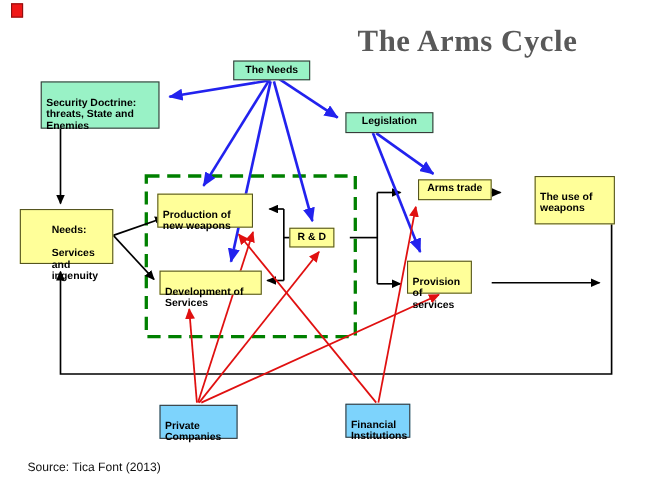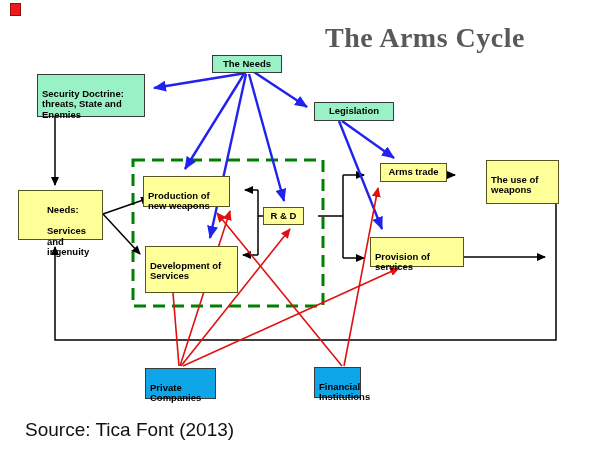--- a/index.html
+++ b/index.html
@@ -9,47 +9,47 @@
   }
   #diagram-lines{position:absolute;left:0;top:0;width:600px;height:450px;}
   .box{
     position:absolute;box-sizing:border-box;
     border:1.4px solid #3a3a3a;
     font:bold 9.5px/1.12 "Liberation Sans",sans-serif;
     color:#000;white-space:pre-line;padding:3px 4px;
   }
   .green{background:#99F2C6;}
   .yellow{background:#FFFF99;border-color:#55551f;}
-  .pink{background:#0ea5e9;}
+  .pink{background:#7dd3fc;}
   .vcenter{display:flex;align-items:center;justify-content:center;padding:0 2px;text-align:center;}
   .marker-rect{
     position:absolute;left:10px;top:3px;width:9px;height:11px;
     background:#f01818;border:1px solid #8f1010;
   }
   .title{
     position:absolute;left:305px;top:22px;width:240px;text-align:center;
     font-family:"Liberation Serif",serif;font-weight:bold;font-size:28px;color:#595959;
     letter-spacing:0.5px;
   }
   .source{
-    position:absolute;left:25px;top:419px;font-size:19px;color:#111;
+    position:absolute;left:25px;top:419px;font-size:11px;color:#111;
   }
   
   #n-state{left:212px;top:55px;width:70px;height:18px;}
   #n-security{left:37px;top:74px;width:108px;height:43px;}
   #n-legislation{left:314px;top:102px;width:80px;height:19px;}
   #n-needs{left:18px;top:190px;width:85px;height:50px;padding-left:28px;}
   #n-production{left:143px;top:176px;width:87px;height:31px;}
   #n-rd{left:263px;top:207px;width:41px;height:18px;}
-  #n-development{left:145px;top:246px;width:93px;height:47px;}
+  #n-development{left:145px;top:246px;width:93px;height:22px;}
   #n-armstrade{left:380px;top:163px;width:67px;height:19px;}
   #n-useweapons{left:462px;top:160px;width:73px;height:44px;margin-left:24px;}
-  #n-provision{left:370px;top:237px;width:94px;height:30px;}
+  #n-provision{left:370px;top:237px;width:59px;height:30px;}
   #n-private{left:145px;top:368px;width:71px;height:31px;}
-  #n-financial{left:314px;top:367px;width:47px;height:31px;}
+  #n-financial{left:314px;top:367px;width:59px;height:31px;}
 </style>
 </head>
 <body>
 
 <svg id="diagram-lines" viewBox="0 0 600 450" xmlns="http://www.w3.org/2000/svg">
   <defs>
     <marker id="mk-black" markerUnits="userSpaceOnUse" markerWidth="9" markerHeight="8" refX="8" refY="4" orient="auto">
         <path d="M0,0 L9,4 L0,8 Z" fill="#000"></path>
       </marker>
     <marker id="mk-red" markerUnits="userSpaceOnUse" markerWidth="10" markerHeight="9" refX="9" refY="4.5" orient="auto">

